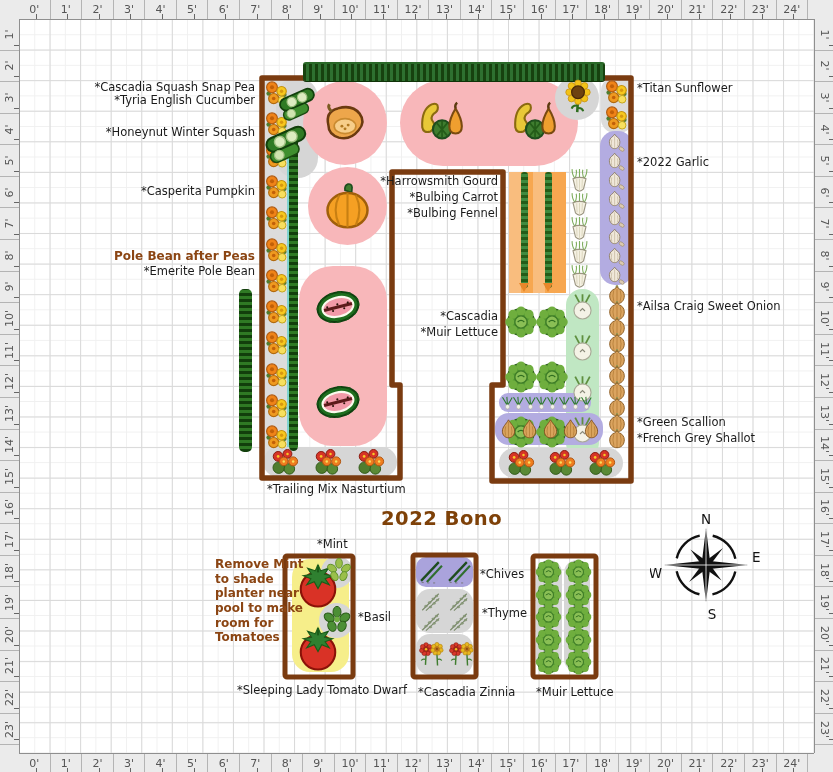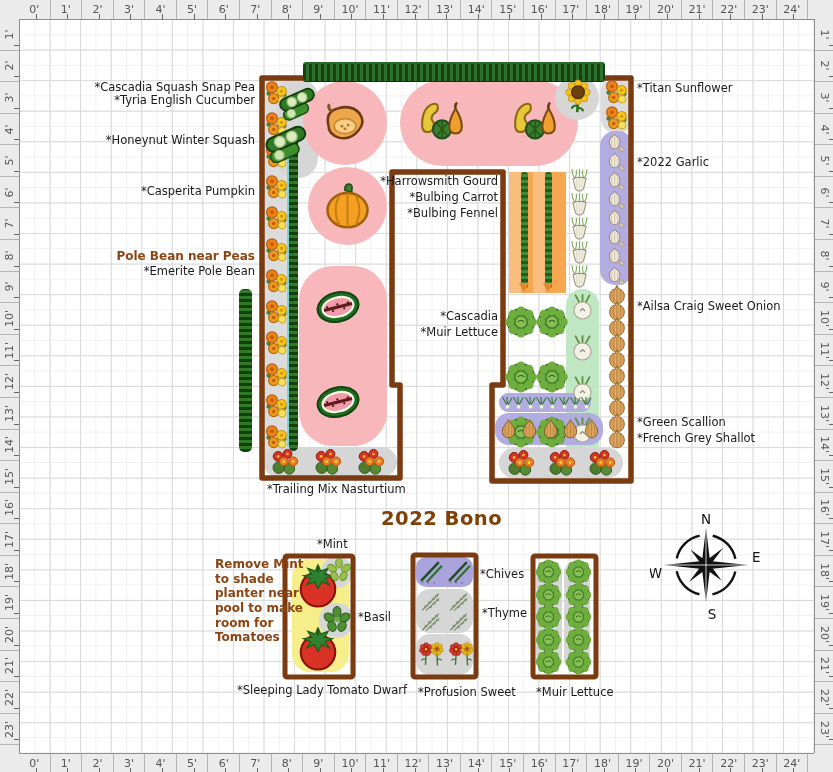--- a/index.html
+++ b/index.html
@@ -804,41 +804,41 @@
       <svg class="plant" width="29" height="26" style="left: 564px; top: 626.5px;">
         <use href="#sym-lettuce" xlink:href="#sym-lettuce"></use>
       </svg>
       <svg class="plant" width="29" height="26" style="left: 564px; top: 649px;">
         <use href="#sym-lettuce" xlink:href="#sym-lettuce"></use>
       </svg>
     </div>
   <div id="labels-layer">
       <div class="plabel r" style="top: 81px; right: 578px;">*Cascadia Squash Snap Pea</div>
       <div class="plabel r" style="top: 94px; right: 578px;">*Tyria English Cucumber</div>
-      <div class="plabel r" style="top: 126px; right: 578px; margin-top: 8px;">*Honeynut Winter Squash</div>
+      <div class="plabel r" style="top: 126px; right: 578px;">*Honeynut Winter Squash</div>
       <div class="plabel r" style="top: 185px; right: 578px;">*Casperita Pumpkin</div>
-      <div class="plabel r brown" style="top: 249px; right: 578px;">Pole Bean near Peas</div>
+      <div class="plabel r brown" style="top: 249px; right: 578px;">Pole Bean after Peas</div>
       <div class="plabel r" style="top: 265px; right: 578px;">*Emerite Pole Bean</div>
       <div class="plabel" style="top: 82px; left: 637px;">*Titan Sunflower</div>
       <div class="plabel" style="top: 156px; left: 637px; text-align: right;">*2022 Garlic</div>
       <div class="plabel" style="top: 300px; left: 637px;">*Ailsa Craig Sweet Onion</div>
       <div class="plabel" style="top: 416px; left: 637px;">*Green Scallion</div>
       <div class="plabel" style="top: 432px; left: 637px;">*French Grey Shallot</div>
       <div class="plabel" style="top: 483px; left: 267px;">*Trailing Mix Nasturtium</div>
       <div class="plabel r" style="top: 175px; right: 335px;">*Harrowsmith Gourd</div>
       <div class="plabel r" style="top: 191px; right: 335px;">*Bulbing Carrot</div>
       <div class="plabel r" style="top: 207px; right: 335px;">*Bulbing Fennel</div>
       <div class="plabel r" style="top: 310px; right: 335px;">*Cascadia</div>
       <div class="plabel r" style="top: 326px; right: 335px;">*Muir Lettuce</div>
       <div class="plabel" style="top: 538px; left: 317px;">*Mint</div>
       <div class="plabel" style="top: 611px; left: 358px;">*Basil</div>
       <div class="plabel" style="top: 684px; left: 237px;">*Sleeping Lady Tomato Dwarf</div>
       <div class="plabel" style="top: 568px; left: 480px; text-align: center;">*Chives</div>
       <div class="plabel" style="top: 607px; left: 482px;">*Thyme</div>
-      <div class="plabel" style="top: 686px; left: 418px;">*Profusion Sweet</div>
+      <div class="plabel" style="top: 686px; left: 418px;">*Cascadia Zinnia</div>
       <div class="plabel" style="top: 686px; left: 536px;">*Muir Lettuce</div>
       <div class="plabel brown" style="top: 557px; left: 215px;">Remove Mint
 to shade
 planter near
 pool to make
 room for
 Tomatoes</div>
       <div class="plabel title" style="top: 507px; left: 381px; text-align: center;">2022 Bono</div>
     </div>
 

